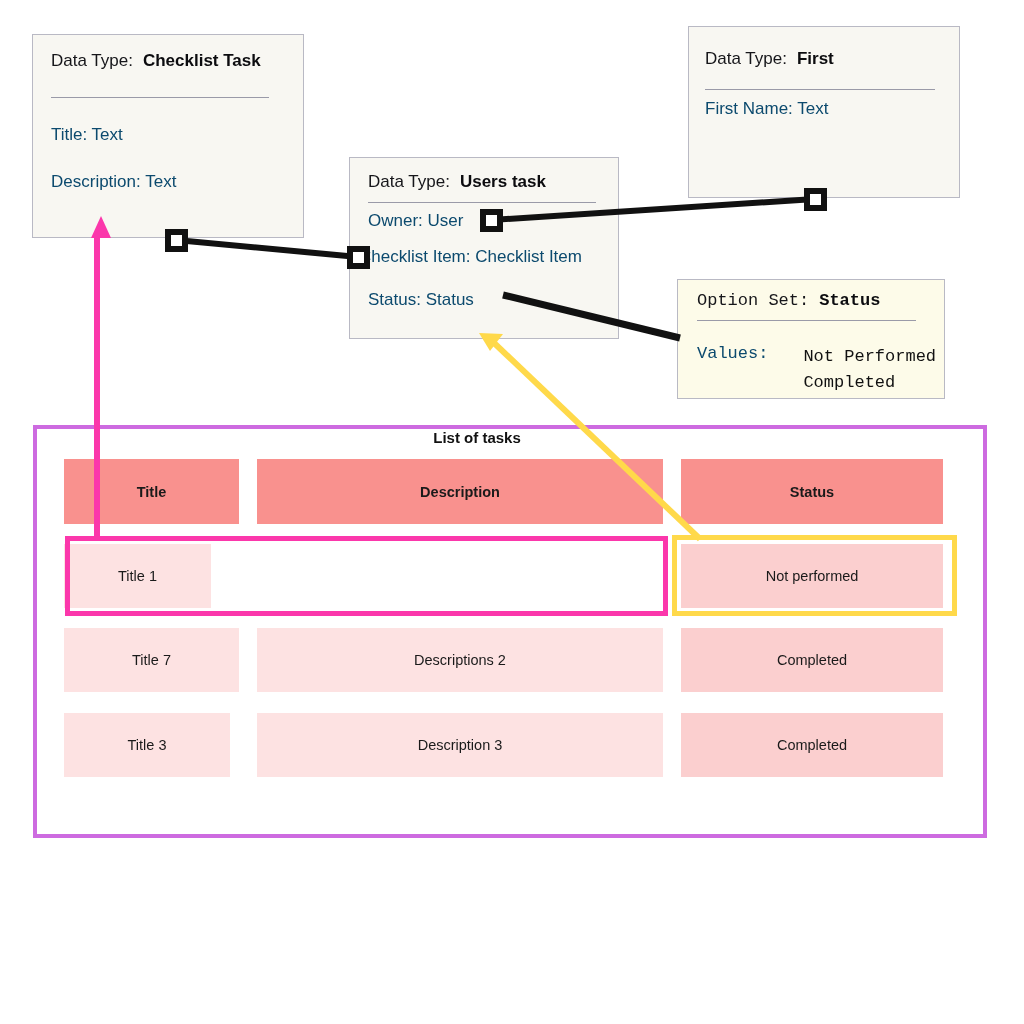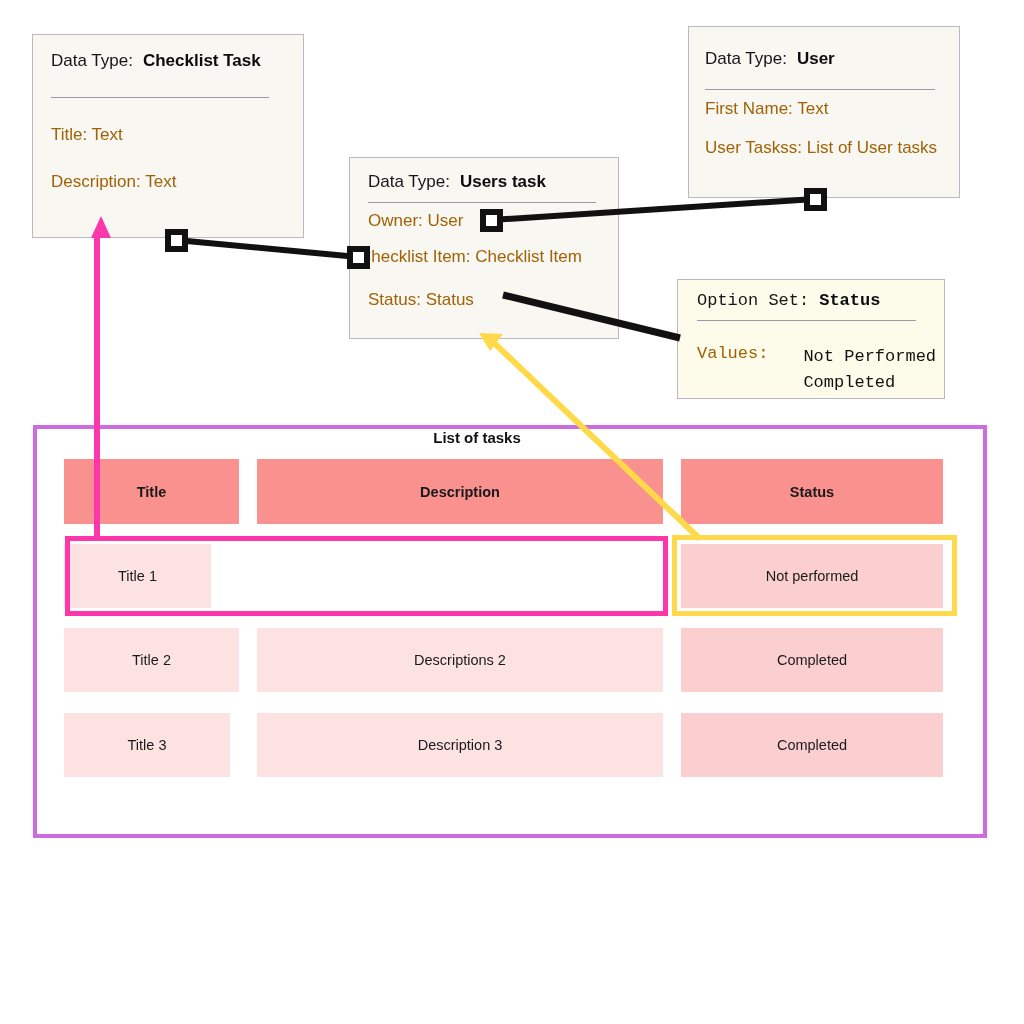--- a/index.html
+++ b/index.html
@@ -24,21 +24,21 @@
   .card.cream{background:#fdfbe9;}
   .card-head{
     display:flex;align-items:baseline;gap:10px;
     white-space:nowrap;
   }
   .card-head .k{font-size:17px;color:#16161a;}
   .card-head .v{font-size:17px;font-weight:bold;color:#0c0c0f;}
   .rule{
     height:1px;background:#9a9aa8;margin:0;
   }
-  .field{font-size:17px;color:#a16207;white-space:nowrap;}
+  .field{font-size:17px;color:#0c4a6e;white-space:nowrap;}
 
   
   #card-checklist{left:32px;top:34px;width:272px;height:204px;}
   #card-checklist .card-head{position:absolute;left:18px;top:16px;}
   #card-checklist .rule{position:absolute;left:18px;top:62px;width:218px;}
   #card-checklist .f1{position:absolute;left:18px;top:90px;}
   #card-checklist .f2{position:absolute;left:18px;top:137px;}
 
   
   #card-userstask{left:349px;top:157px;width:270px;height:182px;}
@@ -120,25 +120,24 @@
     </div>
     <div class="rule"></div>
     <div class="field f1">Owner:  User</div>
     <div class="field f2">Checklist Item:  Checklist Item</div>
     <div class="field f3">Status:  Status</div>
   </div>
 
   <div class="card" id="card-user">
     <div class="card-head">
       <span class="k">Data Type:</span>
-      <span class="v">User</span>
+      <span class="v">First</span>
     </div>
     <div class="rule"></div>
     <div class="field f1">First Name: Text</div>
-    <div class="field f2">User Taskss: List of User tasks</div>
   </div>
 
   <div class="card cream" id="card-optionset">
     <div class="card-head">
       <span class="k">Option Set:</span>
       <span class="v">Status</span>
     </div>
     <div class="rule"></div>
     <div class="vrow">
       <span class="field">Values:</span>
@@ -153,21 +152,21 @@
 
   <div id="table-title">List of tasks</div>
 
   <div class="cell head" style="left:64px;top:459px;width:175px;height:65px;">Title</div>
   <div class="cell head" style="left:257px;top:459px;width:406px;height:65px;">Description</div>
   <div class="cell head" style="left:681px;top:459px;width:262px;height:65px;">Status</div>
 
   <div class="cell body" style="left:64px;top:544px;width:147px;height:64px;">Title 1</div>
   <div class="cell body status" style="left:681px;top:544px;width:262px;height:64px;">Not performed</div>
 
-  <div class="cell body" style="left:64px;top:628px;width:175px;height:64px;">Title 2</div>
+  <div class="cell body" style="left:64px;top:628px;width:175px;height:64px;">Title 7</div>
   <div class="cell body" style="left:257px;top:628px;width:406px;height:64px;">Descriptions 2</div>
   <div class="cell body status" style="left:681px;top:628px;width:262px;height:64px;">Completed</div>
 
   <div class="cell body" style="left:64px;top:713px;width:166px;height:64px;">Title 3</div>
   <div class="cell body" style="left:257px;top:713px;width:406px;height:64px;">Description 3</div>
   <div class="cell body status" style="left:681px;top:713px;width:262px;height:64px;">Completed</div>
 
 
   <div id="hl-row"></div>
   <div id="hl-status"></div>

